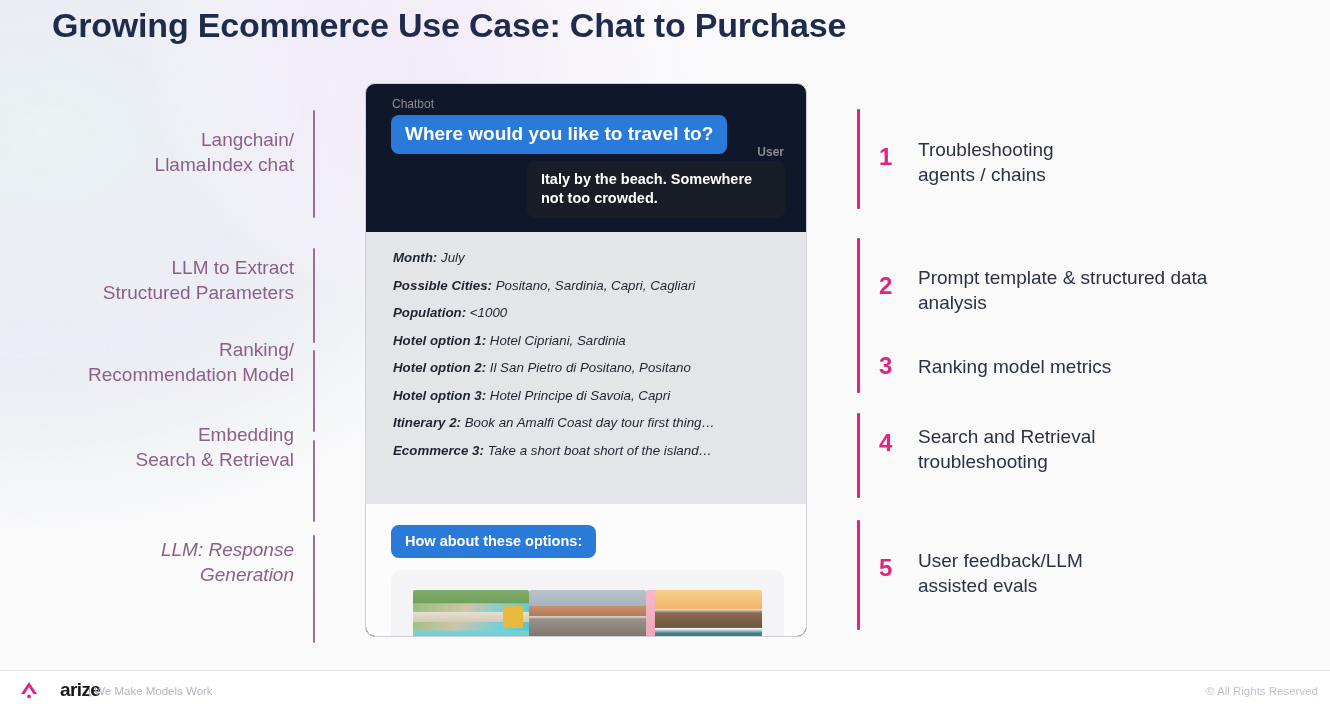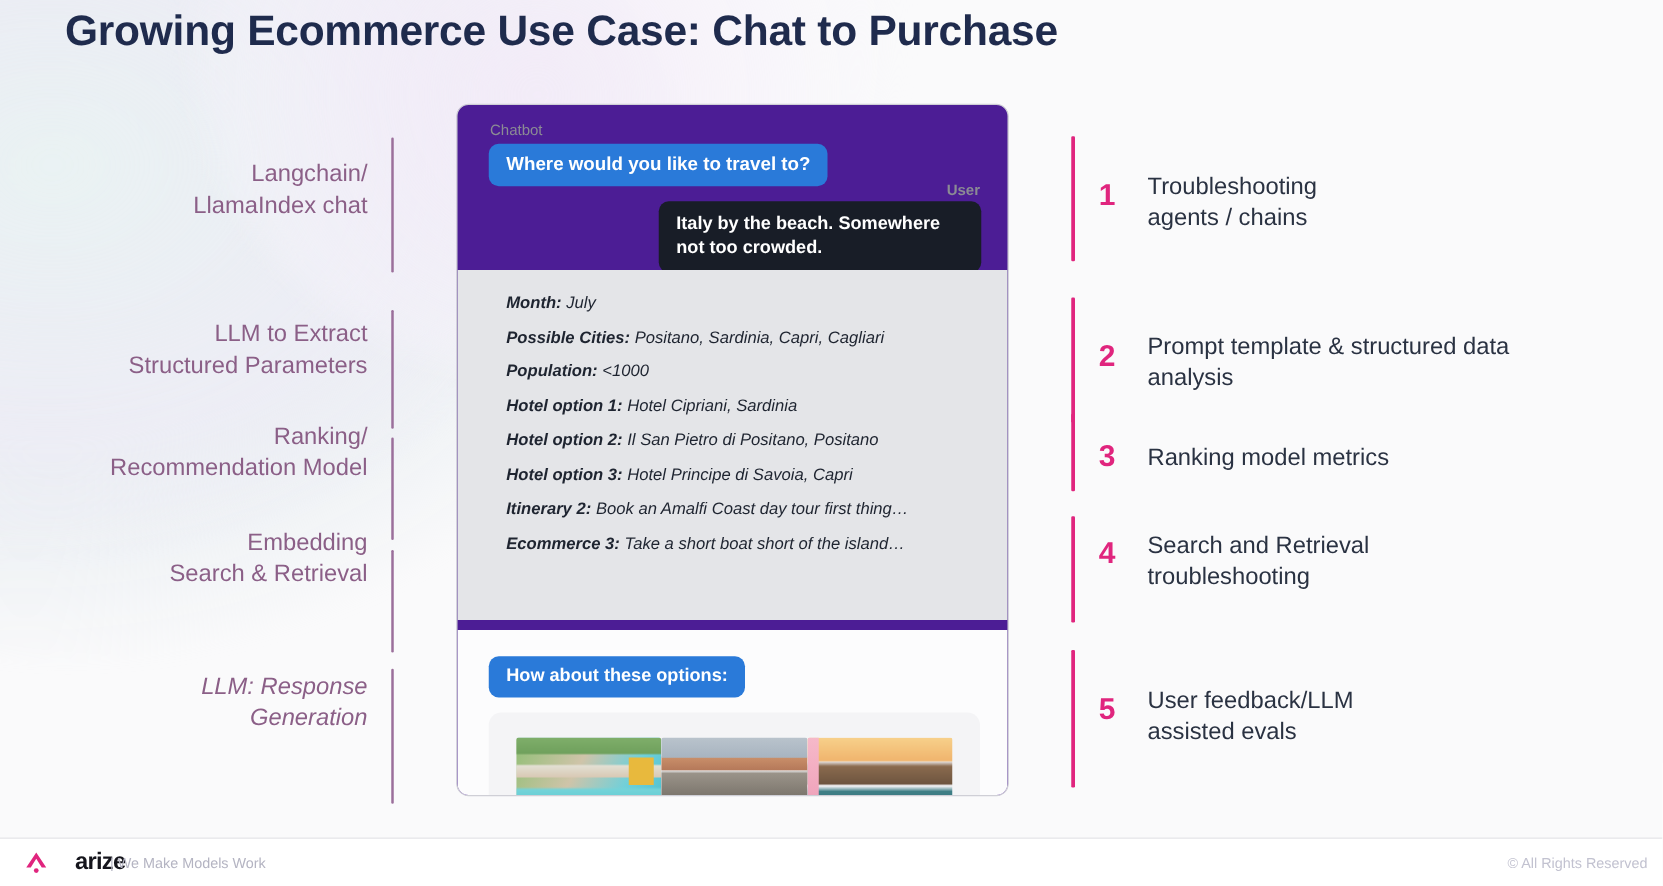--- a/index.html
+++ b/index.html
@@ -100,21 +100,21 @@
     border-radius: 1px;
   }
 
   
   .chat-card {
     position: absolute;
     left: 365px;
     top: 83px;
     width: 440px;
     height: 552px;
-    background: #4c1d95;
+    background: #0f172a;
     border: 1px solid #cfcfd6;
     border-radius: 10px;
     overflow: hidden;
   }
   .chat-top { position: relative; height: 140px; }
   .lbl-bot {
     position: absolute;
     left: 26px; top: 13px;
     font-size: 12px;
     color: #8b8b94;
@@ -124,45 +124,45 @@
     right: 22px; top: 61px;
     font-size: 12px;
     color: #8b8b94;
     font-weight: bold;
   }
   .bubble-bot {
     position: absolute;
     left: 25px; top: 31px;
     background: #2a7ad9;
     color: #ffffff;
-    font-size: 15px;
+    font-size: 19px;
     font-weight: bold;
     padding: 8px 14px 9px;
     border-radius: 8px;
   }
   .bubble-user {
     position: absolute;
     right: 21px; top: 77px;
     width: 230px;
     background: #181d27;
     color: #ffffff;
     font-size: 14.5px;
     font-weight: bold;
     line-height: 1.32;
     padding: 9px 14px 10px;
     border-radius: 8px;
   }
 
   .params {
     position: absolute;
-    left: 0; top: 132px;
+    left: 0; top: 148px;
     width: 100%;
     height: 280px;
     background: #e4e5e8;
-    padding: 18px 0 0 13px;
+    padding: 18px 0 0 1px;
     box-sizing: border-box;
   }
   .param-row {
     font-size: 13.3px;
     color: #1e2430;
     padding: 0 26px;
     margin-bottom: 12.5px;
     white-space: nowrap;
   }
   .param-row b {

